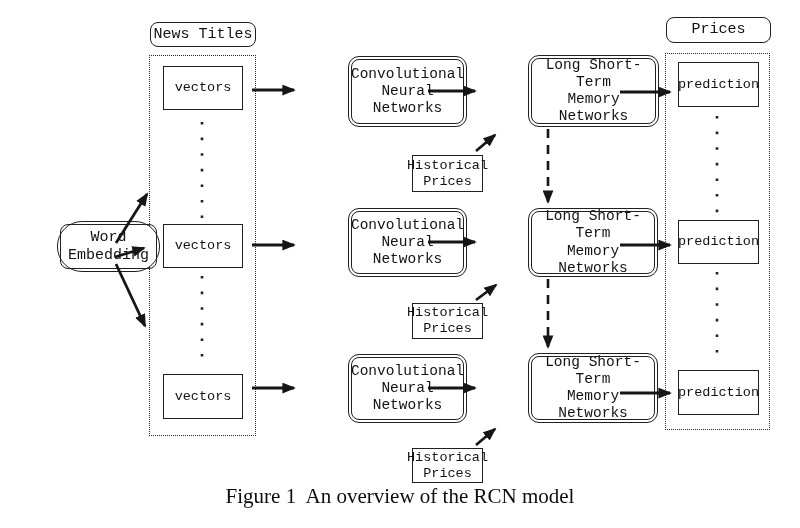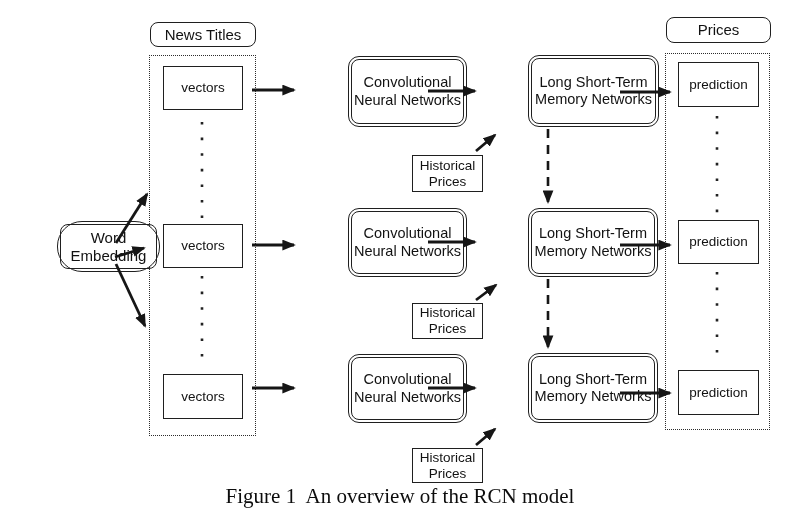--- a/index.html
+++ b/index.html
@@ -23,20 +23,21 @@
     box-sizing: border-box;
     display: flex;
     align-items: center;
     justify-content: center;
     text-align: center;
     background: #ffffff;
     color: #121212;
     white-space: pre-line;
     line-height: 1.18;
     z-index: 2;
+    font-family: Liberation Mono, monospace;
   }
   .plain  { border: 1.4px solid #1f1f1f; }
   .round  { border: 1.5px solid #1f1f1f; border-radius: 8px; }
   .double { border: 1.4px solid #1f1f1f; border-radius: 11px; margin-left: 45px; }
   .double::before {
     content: "";
     position: absolute;
     inset: 1.6px;
     border: 1.4px solid #1f1f1f;
     border-radius: 8px;

